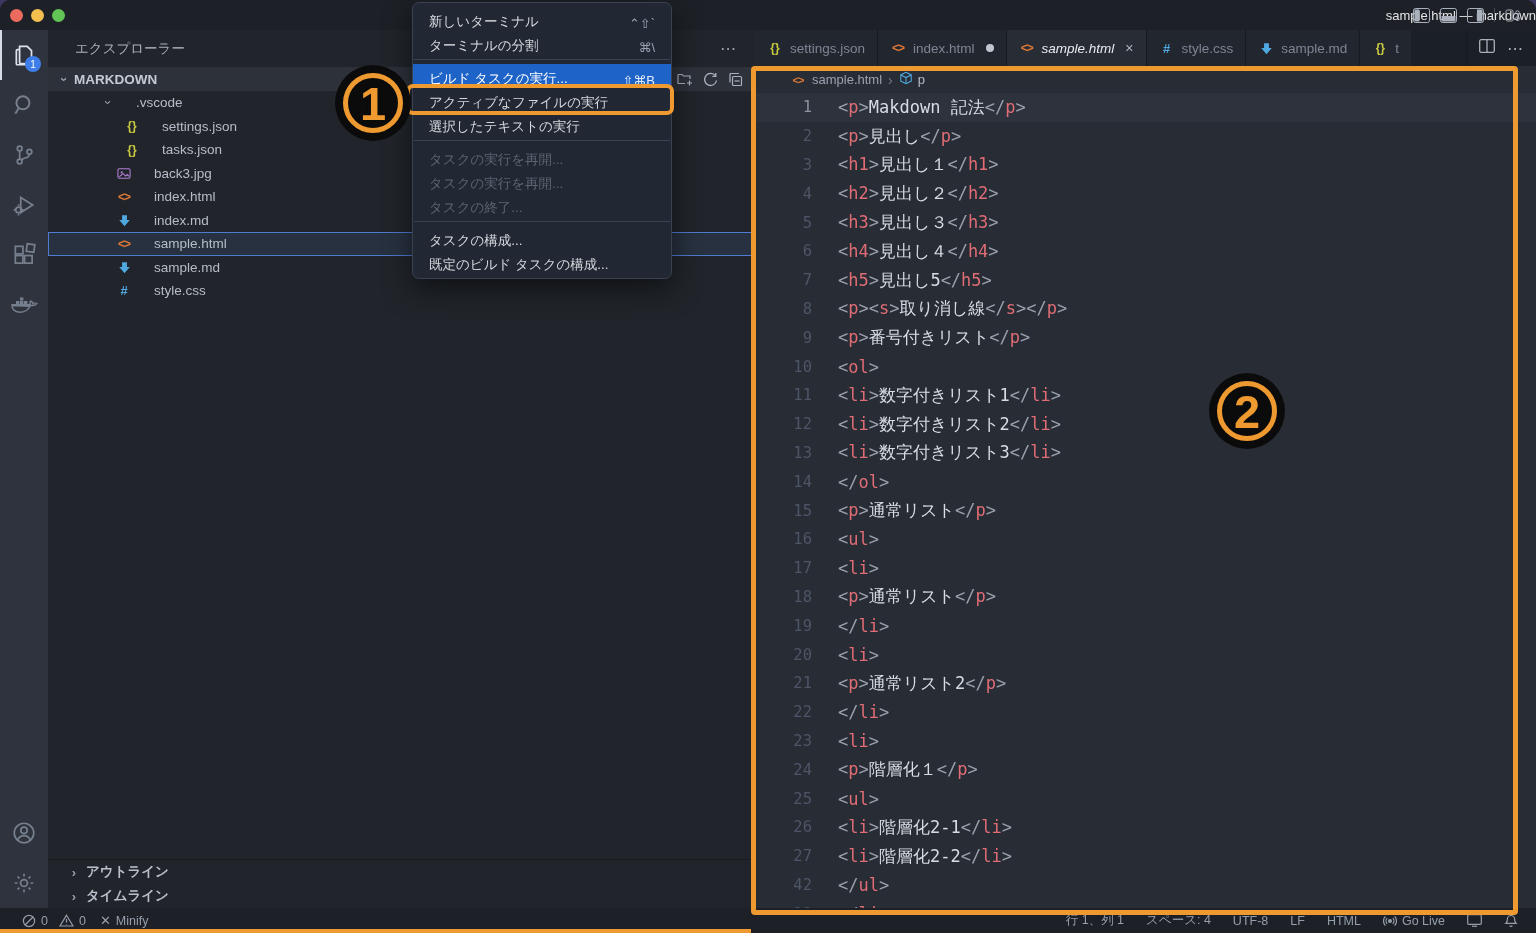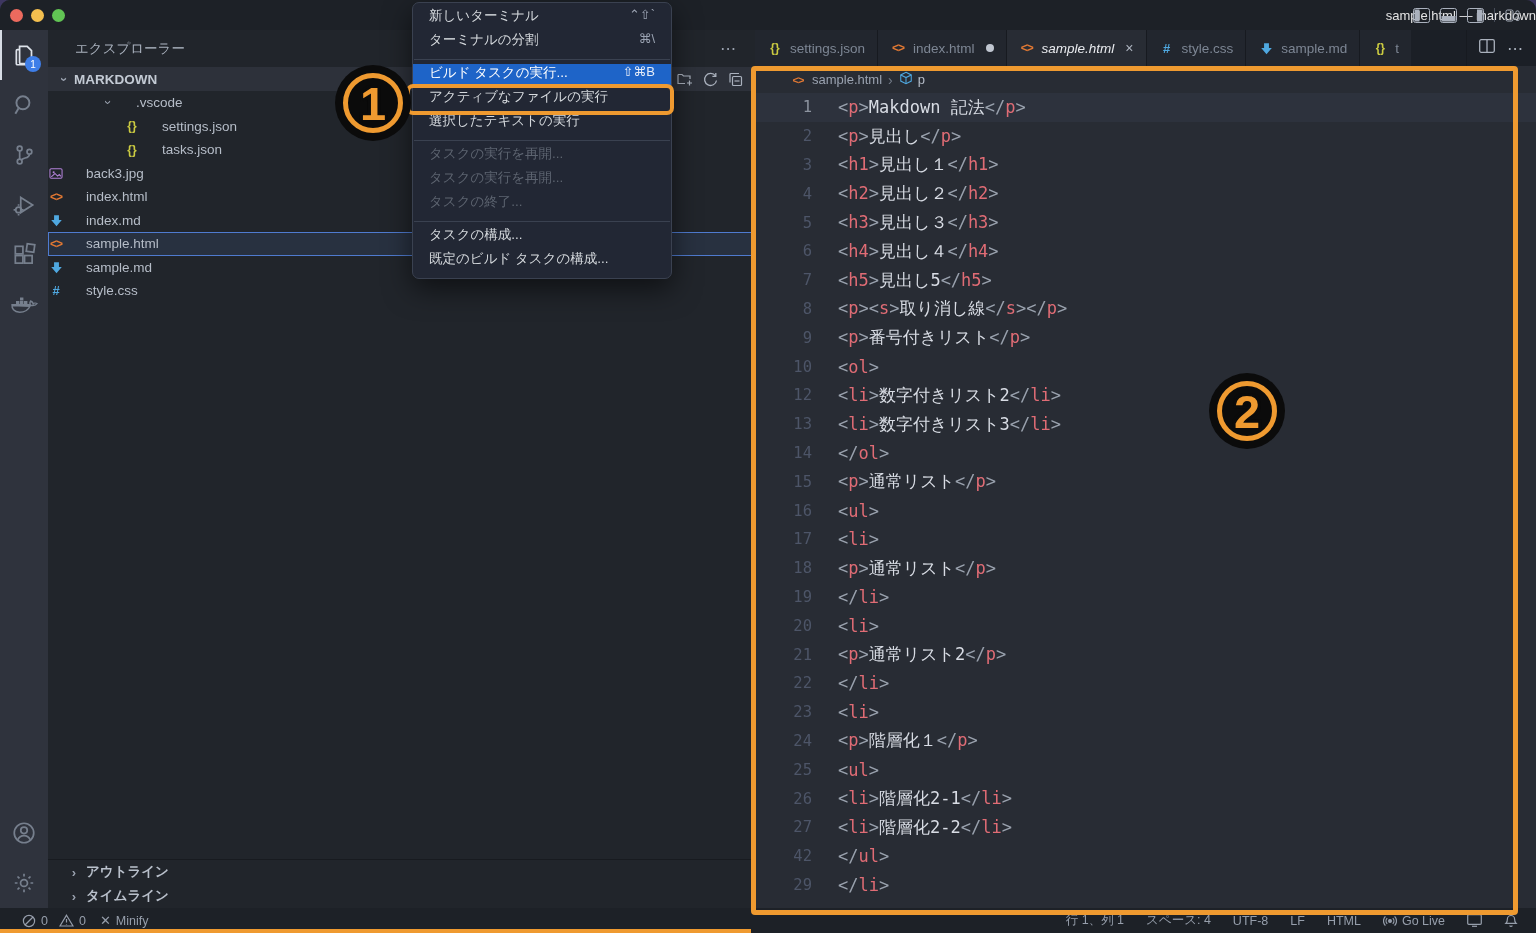--- a/index.html
+++ b/index.html
@@ -42,21 +42,21 @@
   .sb-header{height:37px;display:flex;align-items:center;padding:0 18px 0 27px;color:#a9b1bd;}
   .sb-header .more{margin-left:auto;font-size:16px;color:#9aa2af;letter-spacing:1px;}
   .sb-section{height:24px;background:#2d313a;display:flex;align-items:center;font-weight:bold;color:#c3cad4;padding-left:10px;}
   .sec-actions{margin-left:auto;display:flex;gap:10px;align-items:center;padding-right:12px;color:#aab1bd;}
   .sec-actions svg{display:block;}
   .chev{display:inline-block;transform:rotate(90deg);font-size:13px;color:#9aa2af;width:12px;text-align:center;}
   .sb-section .chev{margin-right:4px;transform:rotate(90deg);}
   .file-list{display:flex;flex-direction:column;}
   .frow{height:23.5px;display:flex;align-items:center;position:relative;}
   .frow .fname{margin-left:22px;}
-  .frow.lvl1{} .frow.lvl2{padding-left:76px;}
+  .frow.lvl1{padding-left:68px;} .frow.lvl2{padding-left:76px;}
   .frow.folder{padding-left:54px;}
   .frow.sel{background:rgba(86,124,200,0.14);outline:1px solid #4f7bd0;outline-offset:-1px;}
   .fic{width:16px;height:16px;display:inline-flex;align-items:center;justify-content:center;font-size:12px;font-weight:bold;flex-shrink:0;}
   .fic.json{color:var(--ic-json);} .fic.html{color:var(--ic-html);font-size:12px;letter-spacing:-1px;}
   .fic.css{color:var(--ic-blue);font-size:13px;}
   .fic svg{display:block;}
   .sb-spacer{flex:1;}
   .sb-bottom{border-top:1px solid #181b20;}
   .sb-brow{height:24px;display:flex;align-items:center;padding-left:20px;font-weight:bold;color:#b9c0cb;}
   .sb-brow .chev{transform:none;margin-right:6px;}
@@ -88,21 +88,21 @@
   
   .statusbar{position:absolute;left:0;bottom:0;width:100%;height:25px;background:var(--bg-dark);display:flex;align-items:center;font-size:12.5px;color:#969eab;z-index:5;}
   .st-left{display:flex;align-items:center;gap:14px;padding-left:22px;}
   .st-group{display:flex;align-items:center;gap:5px;}
   .st-right{margin-left:auto;display:flex;align-items:center;gap:22px;padding-right:18px;}
   .st-item{display:flex;align-items:center;gap:5px;white-space:nowrap;}
   .statusbar svg{display:block;}
 
   
   .menu{position:absolute;left:412px;top:2px;width:260px;background:#222734;border:1px solid #3a4150;border-radius:7px;box-shadow:0 10px 28px rgba(0,0,0,.55);padding:4px 0;z-index:50;font-size:13.5px;color:#d6dade;}
-  .m-item{height:24px;display:flex;align-items:flex-start;justify-content:space-between;padding:0 16px;}
+  .m-item{height:24px;display:flex;align-items:flex-end;justify-content:space-between;padding:0 16px;}
   .m-item .sc{color:#9aa2b1;font-size:13px;}
   .m-item.hl{background:var(--blue-sel);color:#fff;}
   .m-item.hl .sc{color:#e6ecf7;}
   .m-item.dis{color:#5d6470;}
   .m-sep{height:1px;background:#3a4150;margin:4px 1px;}
 
   
   .anno-box{position:absolute;border:4px solid var(--orange);border-radius:7px;z-index:55;pointer-events:none;}
   .box1{left:406px;top:84px;width:268px;height:31px;}
   .box2{left:751px;top:66px;width:767px;height:849px;border-width:5px;border-radius:4px;z-index:40;}
@@ -405,20 +405,24 @@
           </div>
           <div class="code-line">
             <div class="line-num">9</div>
             <div class="line-text"><span class="pn">&lt;</span><span class="tg">p</span><span class="pn">&gt;</span>番号付きリスト<span class="pn">&lt;/</span><span class="tg">p</span><span class="pn">&gt;</span></div>
           </div>
           <div class="code-line">
             <div class="line-num">10</div>
             <div class="line-text"><span class="pn">&lt;</span><span class="tg">ol</span><span class="pn">&gt;</span></div>
           </div>
           <div class="code-line">
+            <div class="line-num">11</div>
+            <div class="line-text"><span class="pn">&lt;</span><span class="tg">li</span><span class="pn">&gt;</span>数字付きリスト1<span class="pn">&lt;/</span><span class="tg">li</span><span class="pn">&gt;</span></div>
+          </div>
+          <div class="code-line">
             <div class="line-num">12</div>
             <div class="line-text"><span class="pn">&lt;</span><span class="tg">li</span><span class="pn">&gt;</span>数字付きリスト2<span class="pn">&lt;/</span><span class="tg">li</span><span class="pn">&gt;</span></div>
           </div>
           <div class="code-line">
             <div class="line-num">13</div>
             <div class="line-text"><span class="pn">&lt;</span><span class="tg">li</span><span class="pn">&gt;</span>数字付きリスト3<span class="pn">&lt;/</span><span class="tg">li</span><span class="pn">&gt;</span></div>
           </div>
           <div class="code-line">
             <div class="line-num">14</div>
             <div class="line-text"><span class="pn">&lt;/</span><span class="tg">ol</span><span class="pn">&gt;</span></div>

